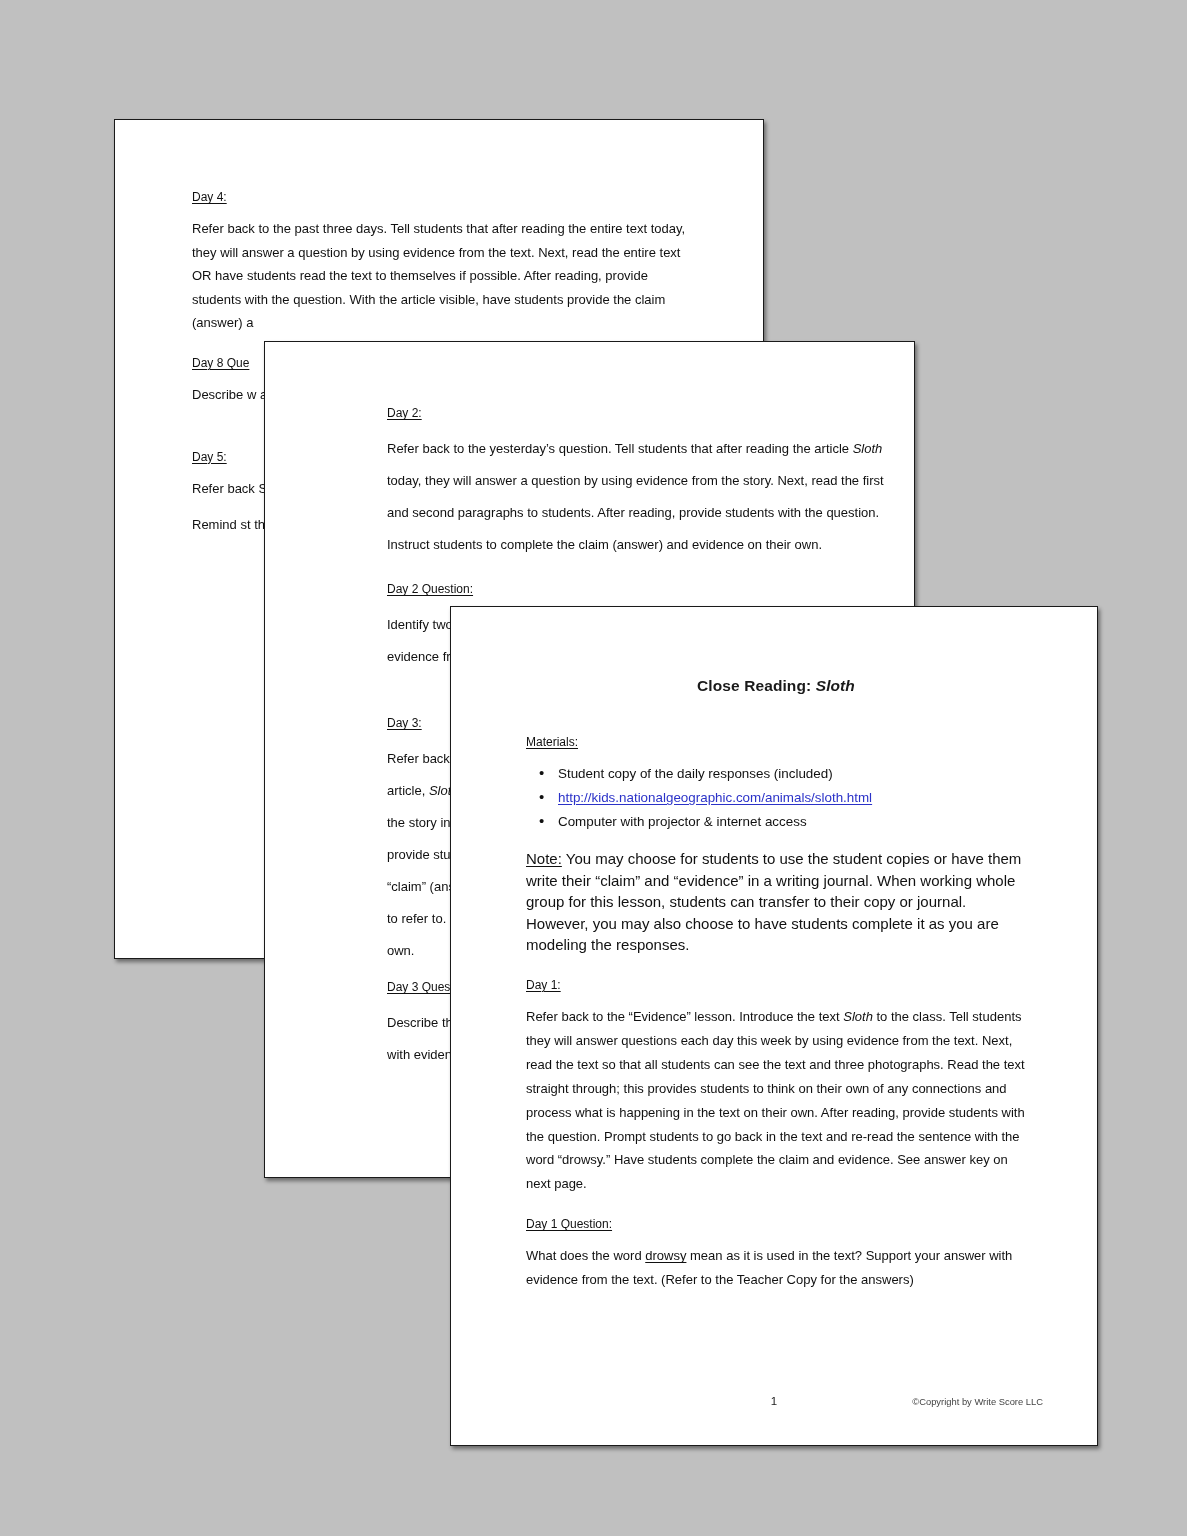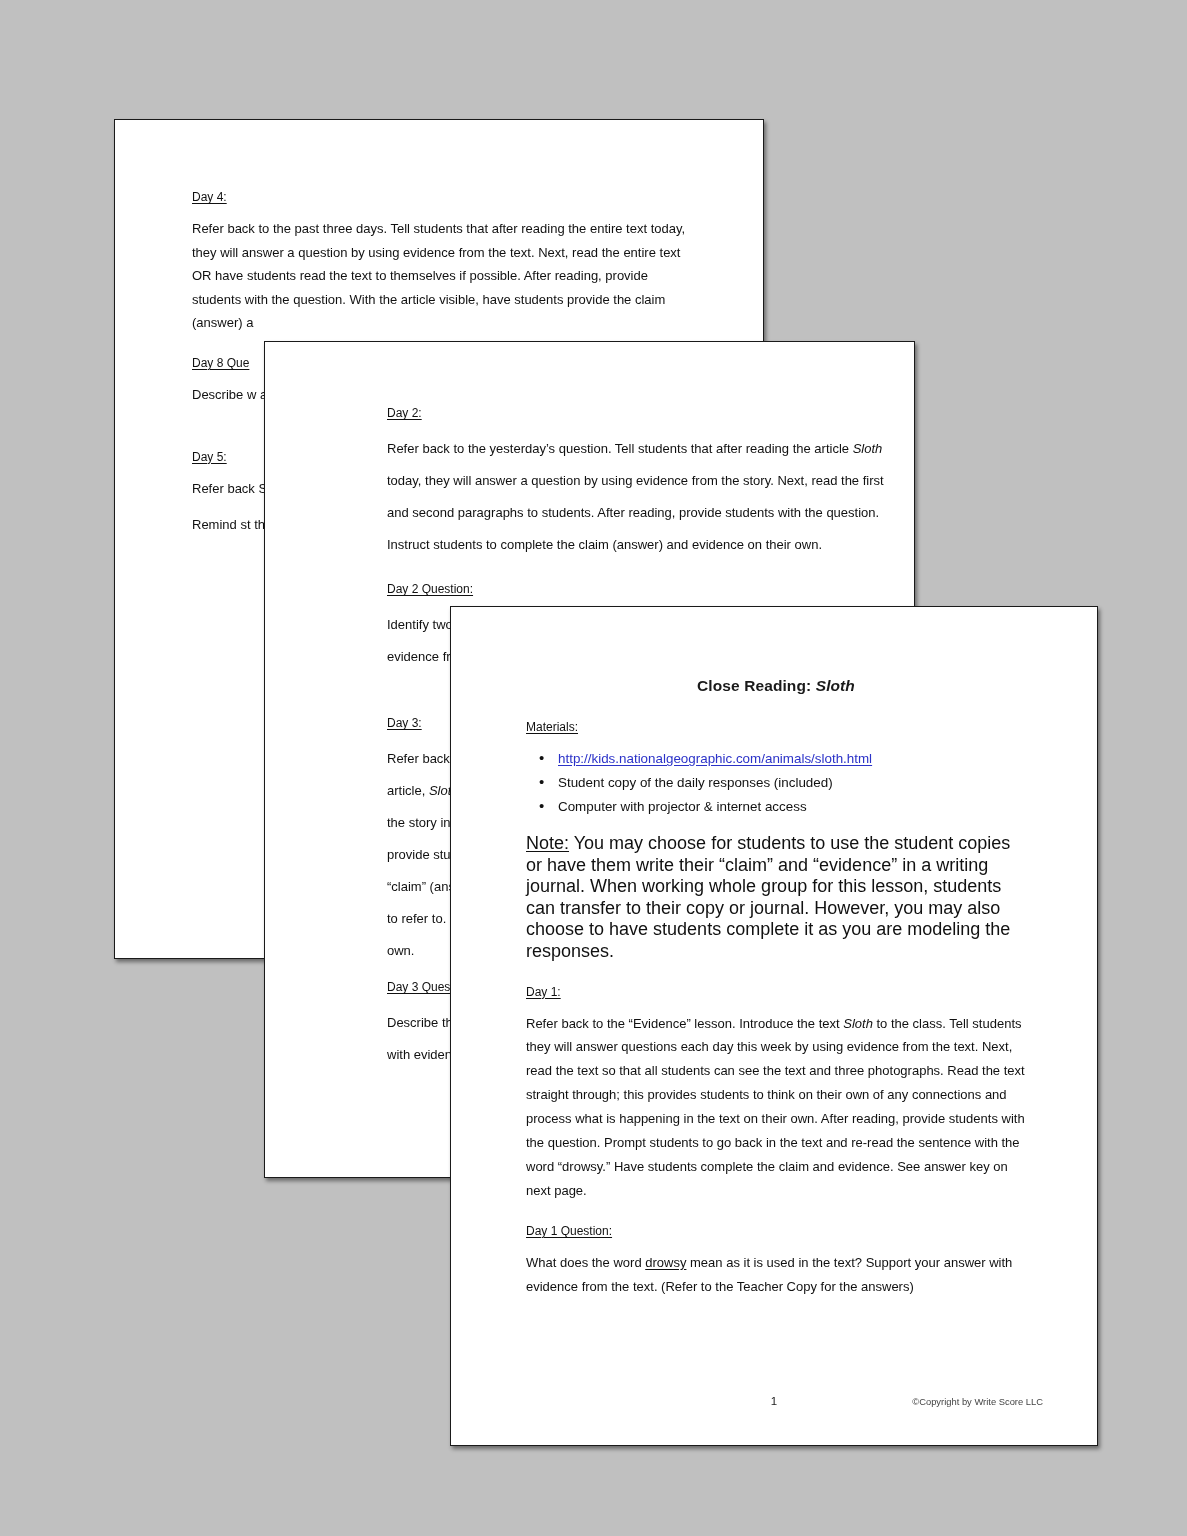--- a/index.html
+++ b/index.html
@@ -60,21 +60,21 @@
   }
 
   #page-back .page-body  { left: 77px; top: 70px;  width: 500px; }
   #page-middle .page-body{ left: 74px; top: 64px;  width: 500px; margin-left: 48px; }
   #page-front .page-body { left: 75px; top: 70px;  width: 500px; }
 
   .doc-title {
     text-align: center;
     font-size: 15.5px;
     color: #1a1a1a;
-    margin: 0 0 25px 0;
+    margin: 0 0 40px 0;
     letter-spacing: 0.1px;
   }
   .doc-title i { font-style: italic; }
 
   .sec-head {
     font-size: 12px;
     color: #111;
     text-decoration: underline;
     text-underline-offset: 2px;
     margin: 0 0 13px 0;
@@ -119,21 +119,21 @@
     color: #111;
   }
   ul.materials li i { font-style: italic; }
   .link {
     color: #2b32c8;
     text-decoration: underline;
     text-underline-offset: 2px;
   }
 
   .note-block {
-    font-size: 18px;
+    font-size: 15px;
     line-height: 21.6px;
     color: #111;
     margin: 0 0 22px 0;
   }
 
   .gap-sm { height: 8px; }
   .gap-lg { height: 30px; }
 
   .footer {
     position: absolute;
@@ -230,22 +230,22 @@
   </div>
 
   <div class="page" id="page-front">
     <div class="page-body">
 
       <h1 class="doc-title"><span>Close Reading: </span><i>Sloth</i></h1>
 
       <span class="sec-head">Materials:</span>
 
       <ul class="materials">
+        <li><span>Student copy of the daily responses (included)</span></li>
         <li><a class="link" href="#">http://kids.nationalgeographic.com/animals/sloth.html</a></li>
-        <li><span>Student copy of the daily responses (included)</span></li>
         <li><span>Computer with projector &amp; internet access</span></li>
       </ul>
 
       <p class="note-block"><span class="note-lead">Note:</span><span> You may choose for students to use the student copies or have them write their “claim” and “evidence” in a writing journal. When working whole group for this lesson, students can transfer to their copy or journal. However, you may also choose to have students complete it as you are modeling the responses.</span></p>
 
       <span class="sec-head">Day 1:</span>
 
       <p class="para"><span>Refer back to the “Evidence” lesson. Introduce the text </span><i>Sloth</i><span> to the class. Tell students they will answer questions each day this week by using evidence from the text. Next, read the text so that all students can see the text and three photographs. Read the text straight through; this provides students to think on their own of any connections and process what is happening in the text on their own. After reading, provide students with the question. Prompt students to go back in the text and re-read the sentence with the word “drowsy.” Have students complete the claim and evidence. See answer key on next page.</span></p>
 
       <div class="gap-sm"></div>

